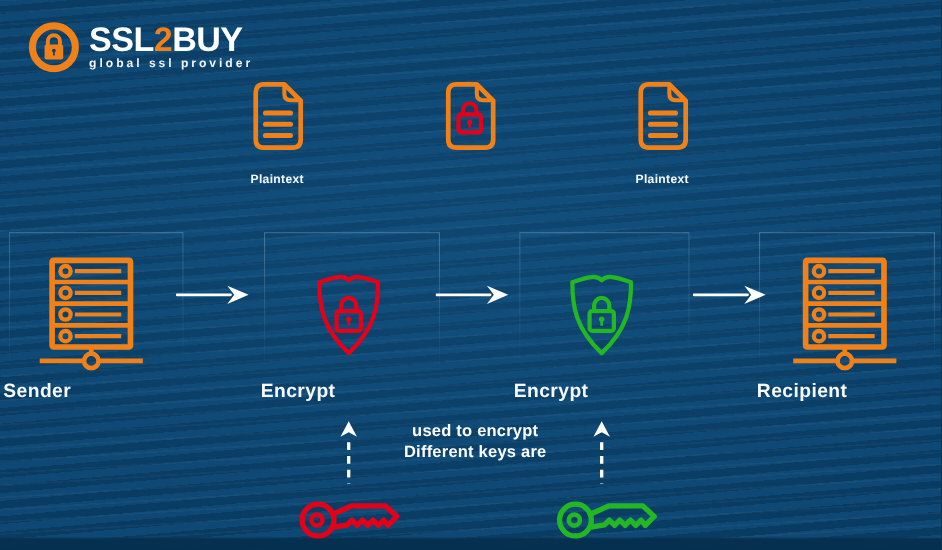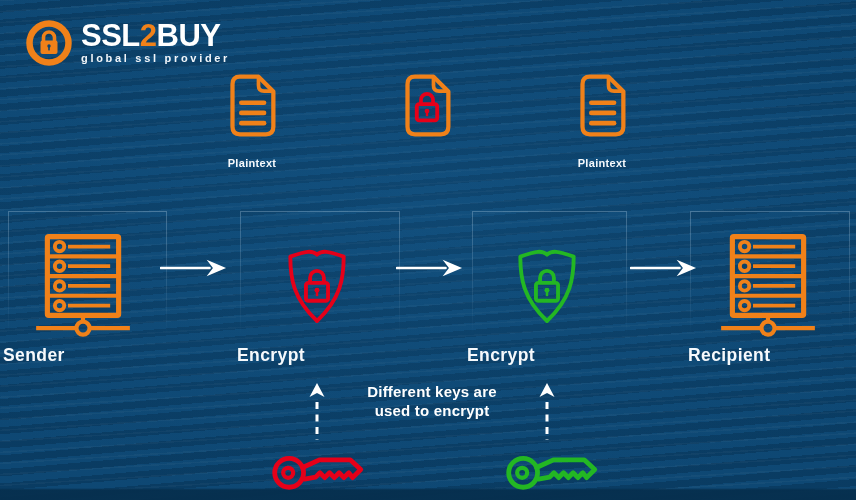--- a/index.html
+++ b/index.html
@@ -179,22 +179,22 @@
   <svg class="abs" style="left:308px;top:382px;" viewBox="0 0 18 60" width="18" height="60">
     <path class="fl-white" d="M9,1 L16.5,15 L9,11 L1.5,15 Z"></path>
     <line class="st-white" stroke-width="3" stroke-dasharray="7,5.5" x1="9" y1="20" x2="9" y2="58"></line>
   </svg>
   <svg class="abs" style="left:538px;top:382px;" viewBox="0 0 18 60" width="18" height="60">
     <path class="fl-white" d="M9,1 L16.5,15 L9,11 L1.5,15 Z"></path>
     <line class="st-white" stroke-width="3" stroke-dasharray="7,5.5" x1="9" y1="20" x2="9" y2="58"></line>
   </svg>
 
   <div class="annotation">
+    <div>used to encrypt</div>
     <div>Different keys are</div>
-    <div>used to encrypt</div>
   </div>
 
   <svg class="abs" style="left:269px;top:443px;" viewBox="0 0 100 52" width="97" height="50">
     <circle class="st-red" stroke-width="5" cx="20.5" cy="31" r="15"></circle>
     <circle class="st-red" stroke-width="4.4" cx="19.5" cy="31" r="5.2"></circle>
     <path class="st-red" stroke-width="5" stroke-linejoin="round" stroke-linecap="round" d="M34.5,25.5 L52,17.5 H84 L95,27.5 L86.5,36 L82.5,31 L77.5,36 L72.5,31 L67.5,36 L62.5,31 L57.5,36 L52.5,31 L48,35.5 L36.5,37.5"></path>
   </svg>
   <svg class="abs" style="left:503px;top:443px;" viewBox="0 0 100 52" width="97" height="50">
     <circle class="st-green" stroke-width="5" cx="20.5" cy="31" r="15"></circle>
     <circle class="st-green" stroke-width="4.4" cx="19.5" cy="31" r="5.2"></circle>

